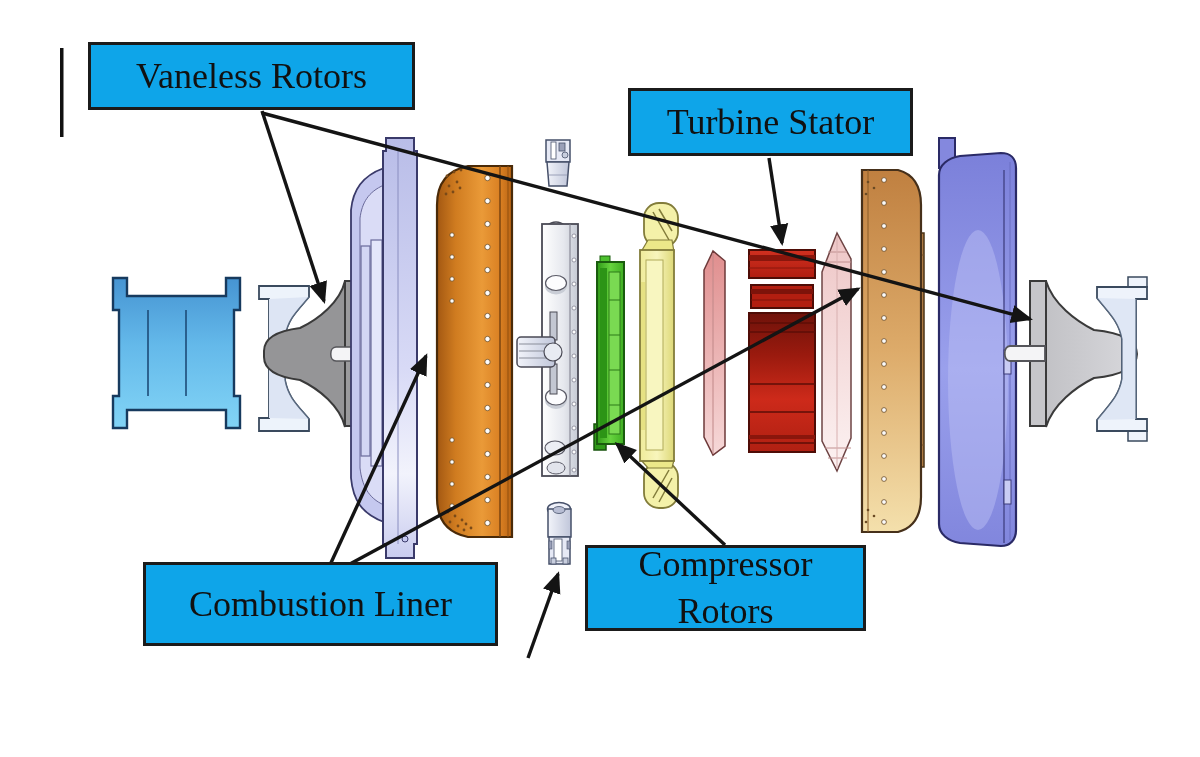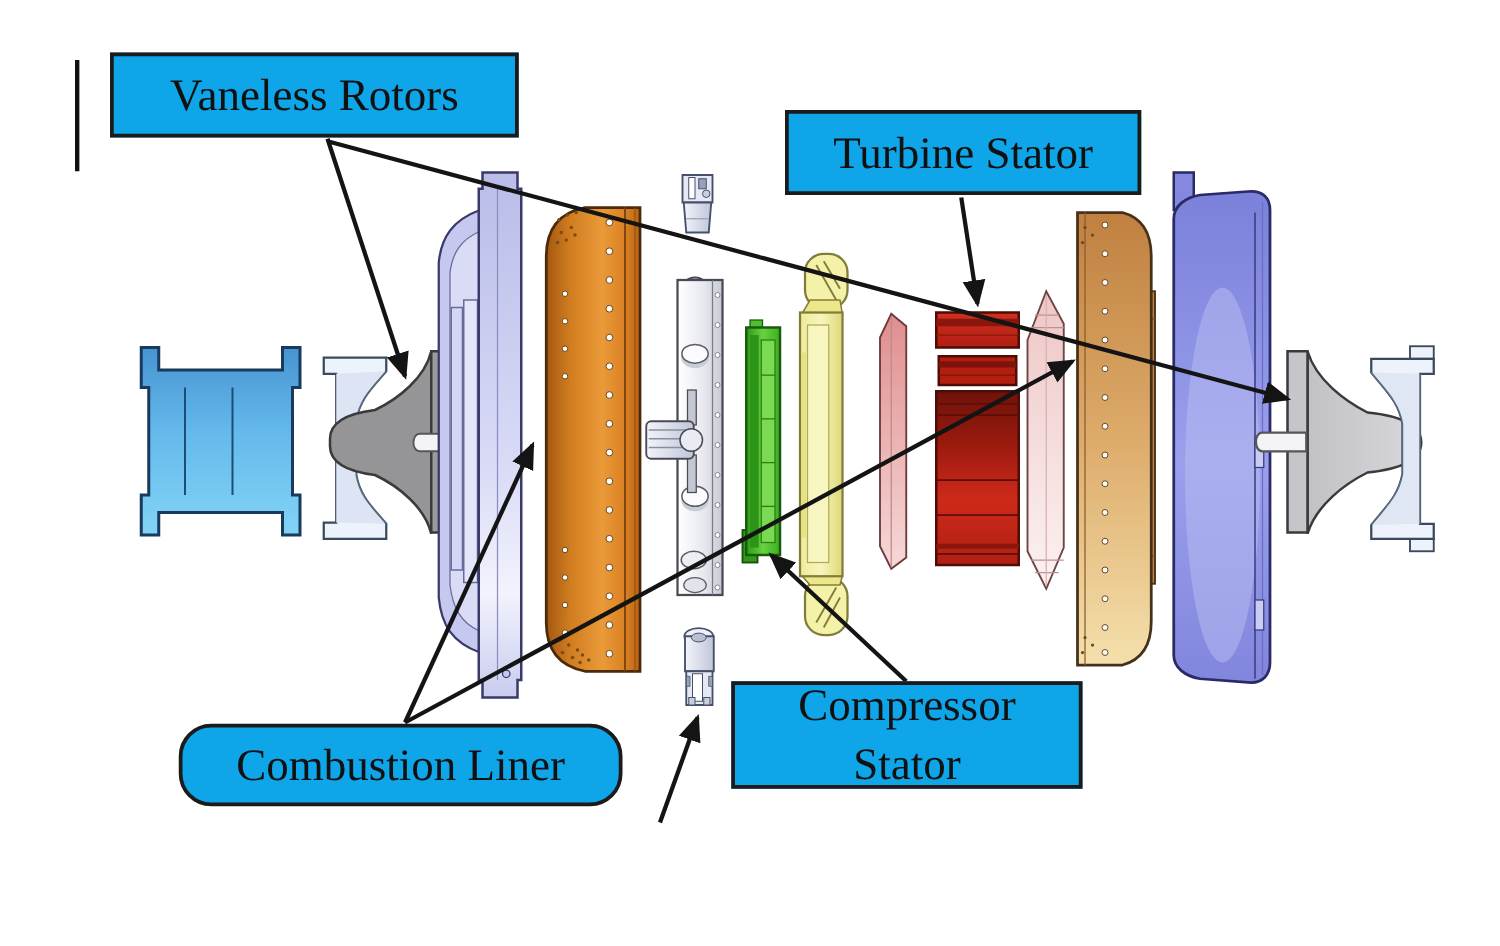--- a/index.html
+++ b/index.html
@@ -335,23 +335,23 @@
 </svg>
 
 <div class="callout" style="left:88px;top:42px;width:327px;height:68px;">
   <span>Vaneless Rotors</span>
 </div>
 
 <div class="callout" style="left:628px;top:88px;width:285px;height:68px;justify-content:center;">
   <span>Turbine Stator</span>
 </div>
 
-<div class="callout" style="left:143px;top:579px;width:355px;height:66px;border-radius:26px;">
+<div class="callout" style="left:143px;top:562px;width:355px;height:84px;">
   <span>Combustion Liner</span>
 </div>
 
 <div class="callout" style="left:585px;top:545px;width:281px;height:86px;">
   <span>Compressor</span>
-  <span>Stator</span>
+  <span>Rotors</span>
 </div>
 
 
 </div>
 
 </body></html>

